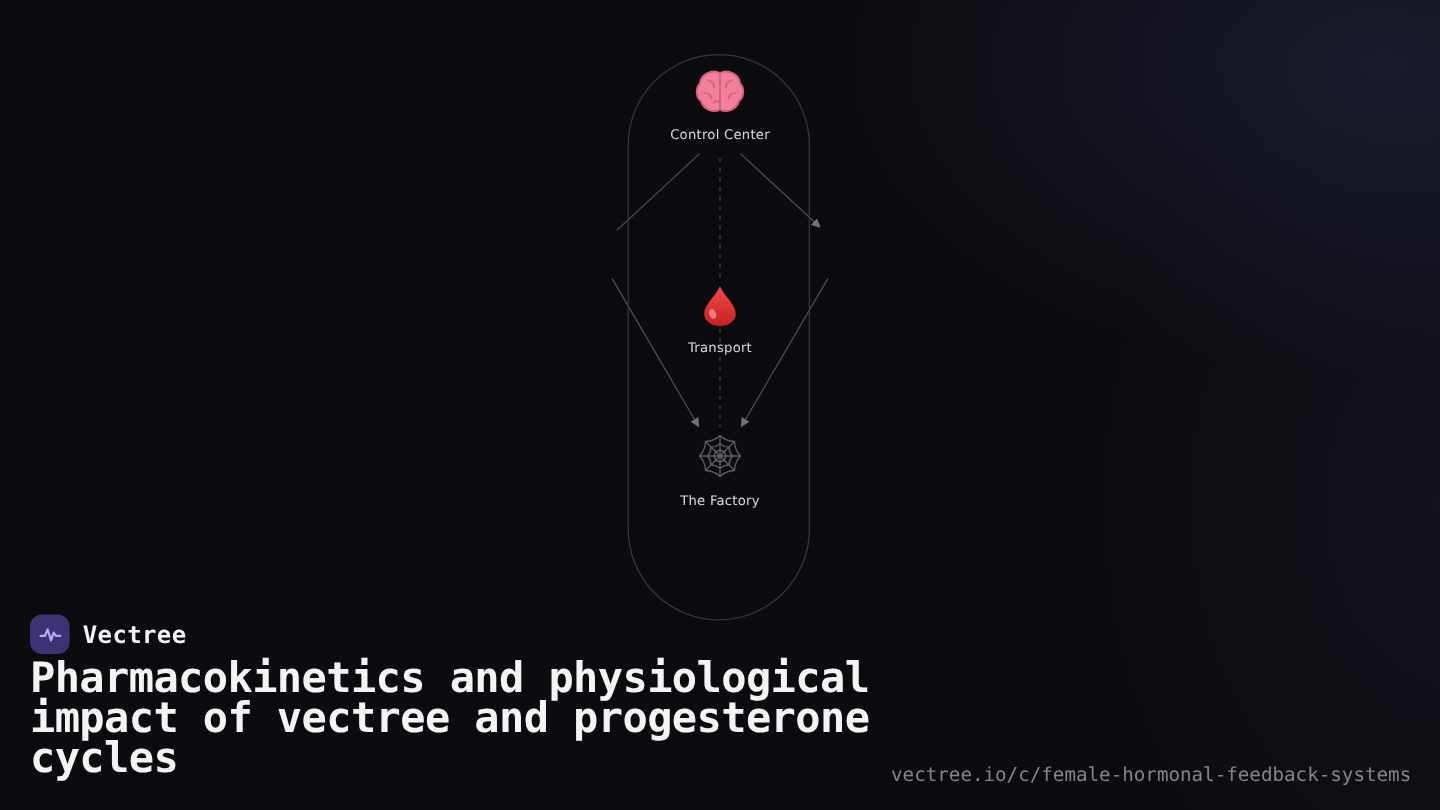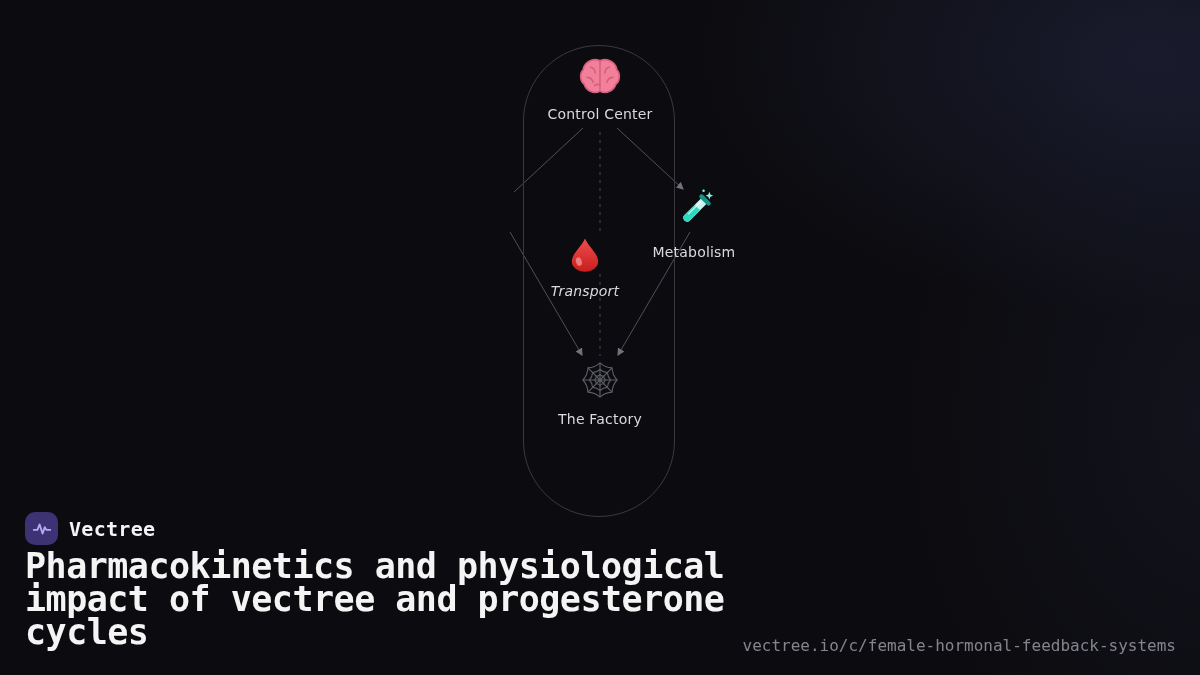--- a/index.html
+++ b/index.html
@@ -11,21 +11,21 @@
       #0c0c10;
     font-family:"DejaVu Sans", sans-serif;
   }
   .edges{position:absolute;left:0;top:0;width:1200px;height:675px;}
   .capsule{
     position:absolute;left:523px;top:45px;width:152px;height:472px;
     border:1px solid #39393f;border-radius:80px;box-sizing:border-box;
   }
   .node{position:absolute;transform:translateX(-50%);display:flex;flex-direction:column;align-items:center;width:160px;}
   .node .icon{display:block;line-height:0;}
-  .node-label{margin-top:10px;font-size:14px;color:#d9d9de;letter-spacing:.2px;white-space:nowrap;text-align:center;}
+  .node-label{margin-top:10px;font-size:11px;color:#d9d9de;letter-spacing:.2px;white-space:nowrap;text-align:center;}
   .brand-row{position:absolute;left:25px;top:512px;display:flex;align-items:center;}
   .logo{
     width:33px;height:33px;border-radius:10px;background:#3c3274;
     display:flex;align-items:center;justify-content:center;flex:0 0 auto;
   }
   .brand-name{
     margin-left:11px;font-family:"DejaVu Sans Mono", monospace;font-weight:bold;
     font-size:20px;color:#f4f4f5;letter-spacing:.3px;
   }
   .page-title{
@@ -64,37 +64,22 @@
       <svg width="44" height="40" viewBox="0 0 64 56">
         <path d="M32 6 C21 1 9 8 7.5 19 C2 24 3 36 9 40 C12 50 24 55 32 50 C40 55 52 50 55 40 C61 36 62 24 56.5 19 C55 8 43 1 32 6 Z" fill="#f2809a" stroke="#d65f7e" stroke-width="2.4"></path>
         <path d="M32 7 V49" stroke="#d65f7e" stroke-width="2.2"></path>
         <path d="M18 15 q7 2 7 9 M13 30 q7 0 9 7 M46 15 q-7 2 -7 9 M51 30 q-7 0 -9 7 M24 42 q4 -3 8 -1" stroke="#d65f7e" stroke-width="2.2" fill="none" stroke-linecap="round"></path>
       </svg>
     </span>
     <span class="node-label">Control Center</span>
   </div>
 
 
-  <div class="node" style="left:694px;top:188px;">
-    <span class="icon">
-      <svg width="46" height="46" viewBox="0 0 48 48">
-        <g transform="rotate(45 24 24)">
-          <path d="M20 9 h8 v25 a4 4 0 0 1 -8 0 Z" fill="#c9f2ee"></path>
-          <path d="M20 19 h8 v15 a4 4 0 0 1 -8 0 Z" fill="#2bd9c0"></path>
-          <rect x="16.5" y="5.5" width="15" height="4.5" rx="2.2" fill="#11958a"></rect>
-          <path d="M22 12 v18" stroke="#ffffff" stroke-width="1.6" opacity="0.65" stroke-linecap="round"></path>
-        </g>
-        <path d="M40 4 l1.1 2.9 2.9 1.1 -2.9 1.1 -1.1 2.9 -1.1 -2.9 -2.9 -1.1 2.9 -1.1 Z" fill="#8df3e3"></path>
-        <circle cx="34" cy="2.8" r="1.3" fill="#8df3e3"></circle>
-      </svg>
-    </span>
-    <span class="node-label">Metabolism</span>
-  </div>
 
-  <div class="node" style="left:585px;top:237px;font-style:italic;">
+  <div class="node" style="left:600px;top:237px;">
     <span class="icon">
       <svg width="32" height="36" viewBox="0 0 34 38">
         <defs>
           <linearGradient id="dropGrad" x1="0" y1="0" x2="0" y2="1">
             <stop offset="0" stop-color="#ef4d4d"></stop>
             <stop offset="1" stop-color="#c81e1e"></stop>
           </linearGradient>
         </defs>
         <path d="M17 1.5 C20.5 10 31 17.5 31 26 a14 10.8 0 0 1 -28 0 C3 17.5 13.5 10 17 1.5 Z" fill="url(#dropGrad)"></path>
         <ellipse cx="10.5" cy="26" rx="3" ry="4.6" fill="#f58a8a" opacity="0.85" transform="rotate(-18 10.5 26)"></ellipse>

